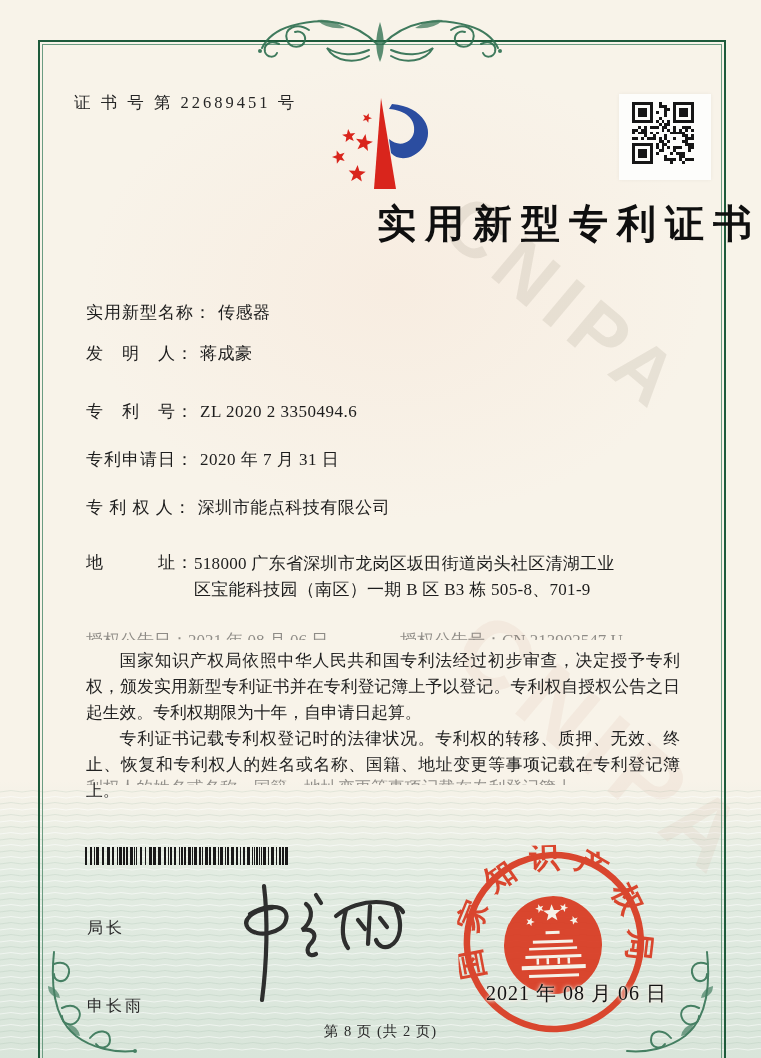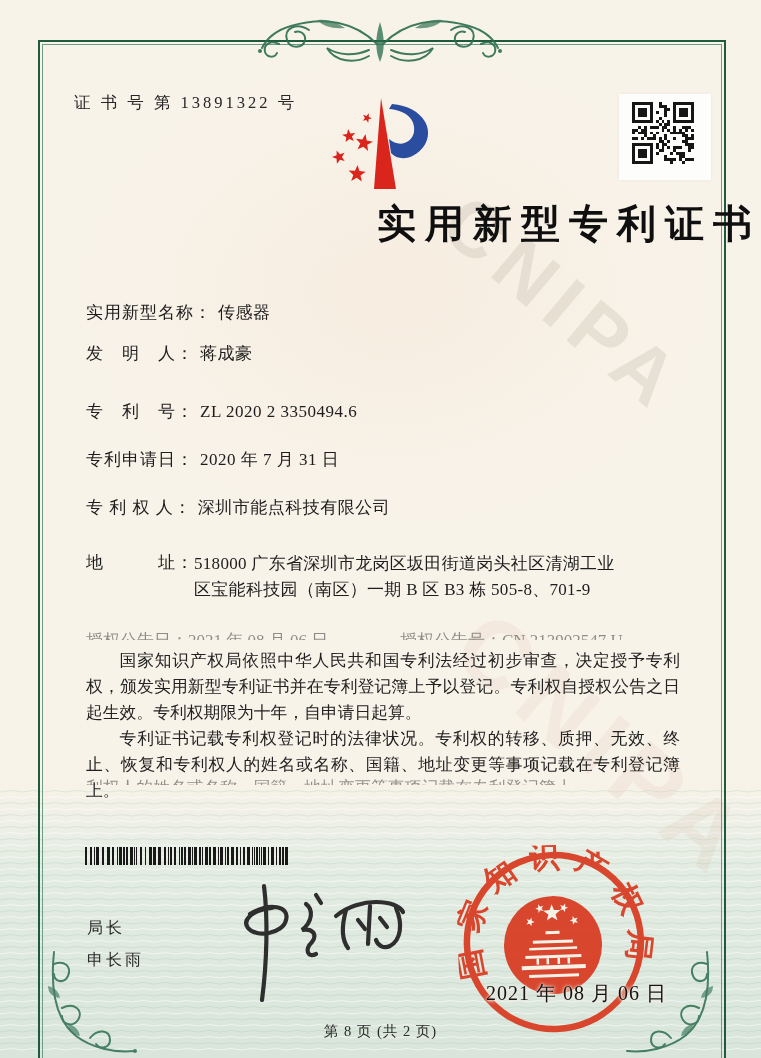--- a/index.html
+++ b/index.html
@@ -42,21 +42,21 @@
   .paras{position:absolute;left:86px;top:648px;width:594px;font-size:16.8px;line-height:26px;
     text-align:justify;color:#222;}
   .paras p{margin:0;text-indent:2em;}
   .ghost-line{font-size:16.8px;white-space:nowrap;color:#222;}
   
   #barcode{position:absolute;left:85px;top:847px;width:210px;height:18px;display:flex;}
   #barcode i{display:block;height:100%;background:#191919;}
   .sig-title,.sig-name{position:absolute;left:87px;font-family:"Liberation Sans","DejaVu Sans",sans-serif;
     font-size:16px;letter-spacing:3px;color:#2a2a2a;}
   .sig-title{top:918px;}
-  .sig-name{top:950px;text-align:right;}
+  .sig-name{top:996px;text-align:right;}
   .signature{position:absolute;left:198px;top:876px;}
   .seal{position:absolute;left:458px;top:845px;opacity:.93;transform:rotate(-2deg);}
   .seal-date{position:absolute;left:486px;top:980px;font-size:20px;letter-spacing:1px;color:#121212;white-space:nowrap;
     text-shadow:0 0 2px #f0ece2,0 0 4px #efeadf,1px 1px 3px #efeadf;}
   .footer{position:absolute;left:0;right:0;top:1022px;text-align:center;font-size:14.5px;letter-spacing:1px;color:#2b2b2b;}
   
   .wm{position:absolute;font-family:"Liberation Sans","DejaVu Sans",sans-serif;font-weight:700;
     pointer-events:none;white-space:nowrap;}
   .wm1{left:-362px;top:420px;font-size:110px;letter-spacing:14px;color:rgba(165,158,142,.18);transform:rotate(38deg);}
   .wm2{left:420px;top:258px;font-size:78px;letter-spacing:10px;color:rgba(175,165,145,.22);transform:rotate(40deg);}
@@ -154,21 +154,21 @@
     <g transform="matrix(-1,0,0,1,95,0)" stroke="#2c6e4e" fill="none" stroke-width="2" stroke-linecap="round" opacity=".85">
       <path d="M12,2 C8,40 14,70 34,86 C50,98 72,103 92,101"></path>
       <path d="M12,14 C22,10 30,16 26,26 C22,34 12,32 12,24"></path>
       <path d="M20,58 C32,52 42,60 36,70 C30,78 20,74 20,66"></path>
       <path d="M48,88 C56,78 68,80 68,90 C68,98 58,100 54,94"></path>
       <path d="M6,36 q10,2 12,12 q-12,-2 -12,-12" fill="#2c6e4e" stroke="none" opacity=".7"></path>
       <path d="M26,74 q10,2 12,12 q-12,-2 -12,-12" fill="#2c6e4e" stroke="none" opacity=".7"></path>
     </g>
   </svg>
 
-  <div class="certno">证 书 号 第 13891322 号</div>
+  <div class="certno">证 书 号 第 22689451 号</div>
 
   <svg class="logo" width="128" height="102" viewBox="0 0 128 102">
     <path d="M76,10 C108,13 119,36 108,52 C99,65 83,68 75,59 L73,45 C83,54 96,49 98,38 C100,25 89,16 73,15 Z" fill="#2b4da0"></path>
     <polygon points="65,4 80,95 58,95" fill="#d9251c"></polygon>
     <g id="logo-stars" fill="#d9251c">
         <polygon points="52.8,19.3 52.8,22.9 56.0,24.3 52.6,25.3 52.3,28.8 50.2,26.0 46.8,26.7 48.9,23.9 47.1,20.8 50.5,22.0"></polygon>
         <polygon points="32.1,35.1 34.4,39.4 39.3,39.0 35.9,42.5 37.8,47.1 33.4,44.9 29.6,48.1 30.3,43.3 26.1,40.7 31.0,39.9"></polygon>
         <polygon points="49.5,40.1 50.7,46.4 56.9,47.7 51.3,50.8 52.0,57.1 47.4,52.7 41.5,55.3 44.3,49.5 40.0,44.8 46.3,45.6"></polygon>
         <polygon points="20.7,56.4 23.9,60.2 28.6,58.8 25.9,63.0 28.7,67.0 24.0,65.8 20.9,69.7 20.6,64.8 16.0,63.1 20.6,61.3"></polygon>
         <polygon points="41.6,71.0 43.4,77.1 49.7,77.8 44.5,81.4 45.8,87.6 40.7,83.8 35.2,86.9 37.3,80.9 32.7,76.6 39.0,76.8"></polygon>

